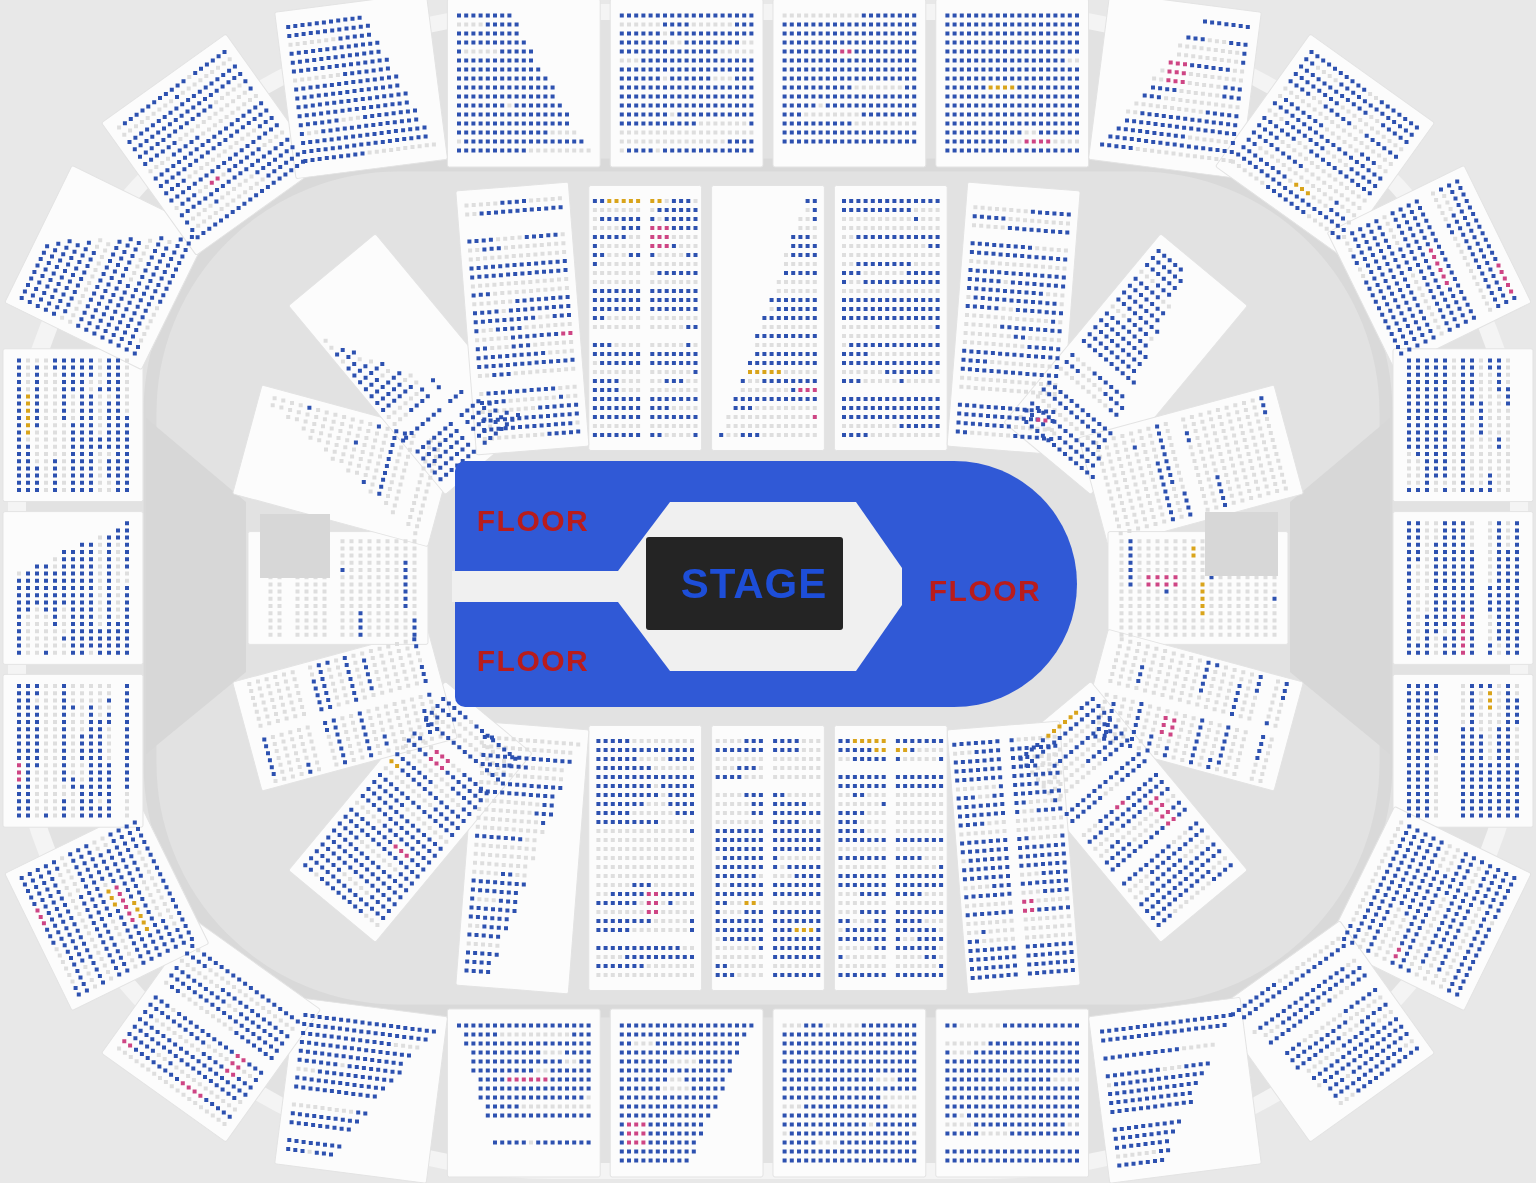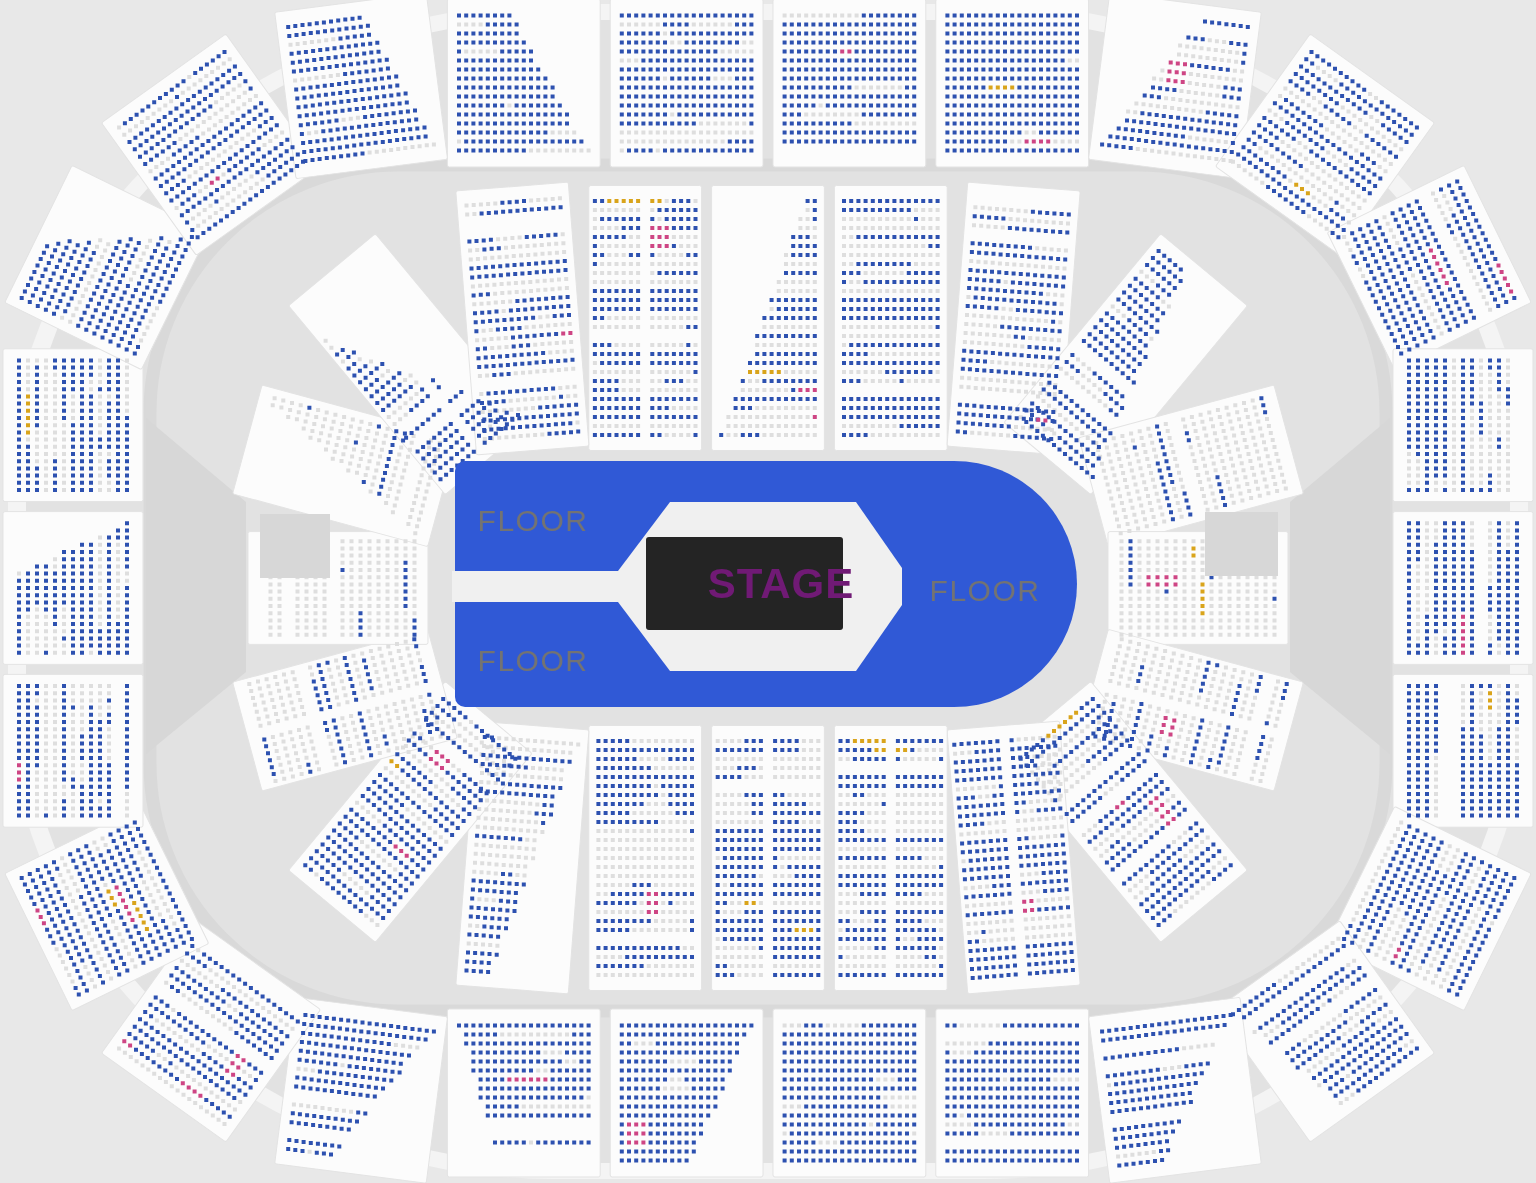--- a/index.html
+++ b/index.html
@@ -1,20 +1,20 @@
 <!DOCTYPE html>
 <html><head>
 <meta charset="utf-8">
 <style>
   html,body{margin:0;padding:0;}
   body{font-family:"Liberation Sans", sans-serif;}
   #app{position:relative;width:1536px;height:1183px;overflow:hidden;}
   #map-svg{position:absolute;left:0;top:0;}
   .overlay-label{position:absolute;transform:translate(-50%,-50%);pointer-events:none;white-space:nowrap;}
-  .floor-label{color:#737373;font-size:30px;font-weight:400;letter-spacing:1.5px;}
+  .floor-label{color:#b91c1c;font-size:30px;font-weight:700;letter-spacing:1.5px;}
   .stage-label{color:#ffffff;font-size:42px;font-weight:700;letter-spacing:1px;}
 </style>
 </head>
 <body style="background: rgb(232, 232, 232);">
 
 <div id="app" style="background: rgb(232, 232, 232);">
   <svg id="map-svg" xmlns="http://www.w3.org/2000/svg" width="1536" height="1183" viewBox="0 0 1536 1183">
       <rect x="8" y="4" width="1520" height="1175" rx="545" ry="485" fill="#f4f4f4"></rect>
       <rect x="26" y="20" width="1484" height="1143" rx="525" ry="468" fill="#e2e2e2"></rect>
       <rect x="150" y="165" width="1236" height="846" rx="248" ry="248" fill="none" stroke="#d9d9d9" stroke-width="13"></rect>
@@ -167,14 +167,14 @@
       <polygon points="1205,512 1278,512 1278,576 1205,576" fill="#d7d7d7"></polygon>
       <polygon points="260,514 330,514 330,578 260,578" fill="#d7d7d7"></polygon>
       <path d="M465,461 H954 A123,123 0 0 1 954,707 H465 A10,10 0 0 1 455,697 V471 A10,10 0 0 1 465,461 Z" fill="#3059d6"></path>
       <rect x="452" y="571" width="172" height="31" fill="#f0f0f0"></rect>
       <polygon points="618,571 670,502 856,502 902,568 902,605 856,671 670,671 618,602" fill="#f0f0f0"></polygon>
       <rect x="646" y="537" width="197" height="93" rx="3" fill="#242424"></rect>
     </svg>
   <div class="overlay-label floor-label" id="fl0" style="left: 533px; top: 521px;">FLOOR</div>
   <div class="overlay-label floor-label" id="fl1" style="left: 533px; top: 661px;">FLOOR</div>
   <div class="overlay-label floor-label" id="fl2" style="left: 985px; top: 591px;">FLOOR</div>
-  <div class="overlay-label stage-label" id="stage-label" style="left: 781px; top: 583.5px; color: #701a75;">STAGE</div>
+  <div class="overlay-label stage-label" id="stage-label" style="left: 754px; top: 583.5px; color: #1d4ed8;">STAGE</div>
 </div>
 
 </body></html>

